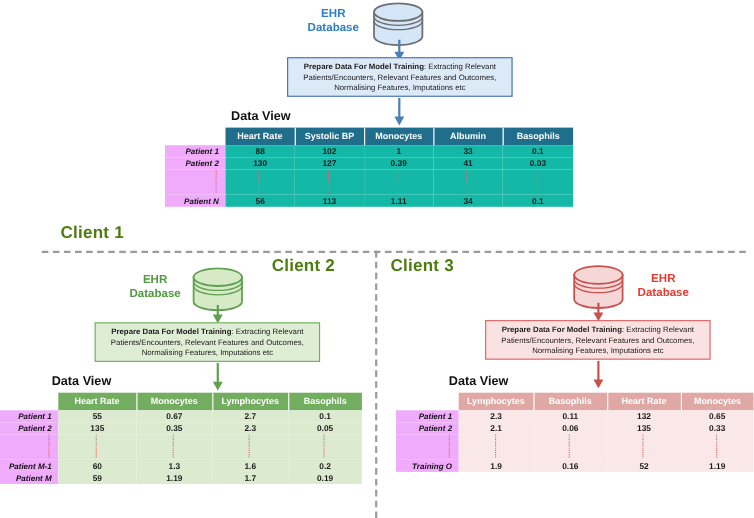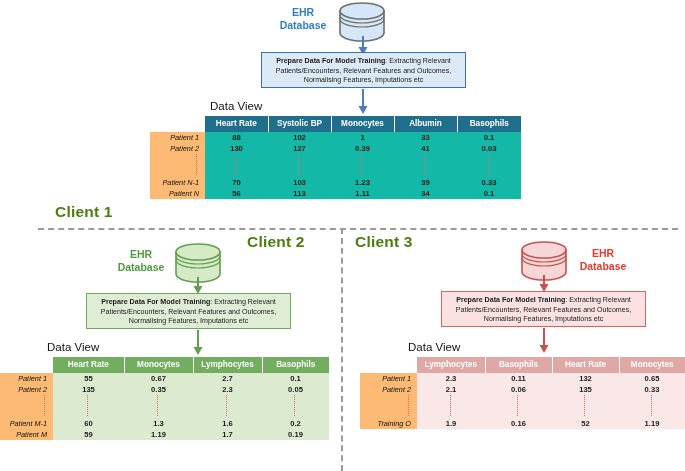--- a/index.html
+++ b/index.html
@@ -46,37 +46,37 @@
   }
 
   
   .client-label{
     position:absolute;color:#4d7c0f;font-weight:bold;font-size:15.5px;
     white-space:nowrap;letter-spacing:.2px;
   }
 
   
   .dv-title{
-    position:absolute;font-weight:normal;font-size:11.5px;color:#111;
+    position:absolute;font-weight:bold;font-size:11.5px;color:#111;
     white-space:nowrap;
   }
 
   
   .tbl{position:absolute;border-collapse:collapse;table-layout:fixed;}
   .tbl th{
     color:#ffffff;font-weight:bold;font-size:8.2px;
     text-align:center;padding:3px 0 4px 0;white-space:nowrap;
   }
   .tbl td{
     text-align:center;font-size:7.6px;font-weight:bold;color:#1a1a1a;
     padding:1px 0;white-space:nowrap;
   }
   .tbl .rowlab{
-    text-align:right;font-style:italic;font-weight:normal;font-size:7.3px;
-    color:#111;padding-right:6px;background:#fdba74;white-space:nowrap;
+    text-align:right;font-style:italic;font-weight:bold;font-size:7.3px;
+    color:#111;padding-right:6px;background:#f0abfc;white-space:nowrap;
   }
 
   
   .t-blue th{background:#1E6E8C;border-right:1.5px solid #ffffff;}
   .t-blue th:last-child{border-right:none;}
   .t-blue td.cell{background:#14b8a6;}
   
   .t-green th{background:#72AD60;border-right:1.5px solid #ffffff;}
   .t-green th:last-child{border-right:none;}
   .t-green td.cell{background:#DCEBD0;}
@@ -168,28 +168,20 @@
     </tr>
     <tr class="dotsrow">
       <td class="rowlab"><span class="vdots"></span></td>
       <td class="cell"><span class="vdots"></span></td>
       <td class="cell"><span class="vdots"></span></td>
       <td class="cell"><span class="vdots"></span></td>
       <td class="cell"><span class="vdots"></span></td>
       <td class="cell"><span class="vdots"></span></td>
     </tr>
     <tr>
-      <td class="rowlab">Patient N-1</td>
-      <td class="cell">70</td>
-      <td class="cell">103</td>
-      <td class="cell">1.23</td>
-      <td class="cell">39</td>
-      <td class="cell">0.33</td>
-    </tr>
-    <tr>
       <td class="rowlab">Patient N</td>
       <td class="cell">56</td>
       <td class="cell">113</td>
       <td class="cell">1.11</td>
       <td class="cell">34</td>
       <td class="cell">0.1</td>
     </tr>
   </tbody>
 </table>
 

